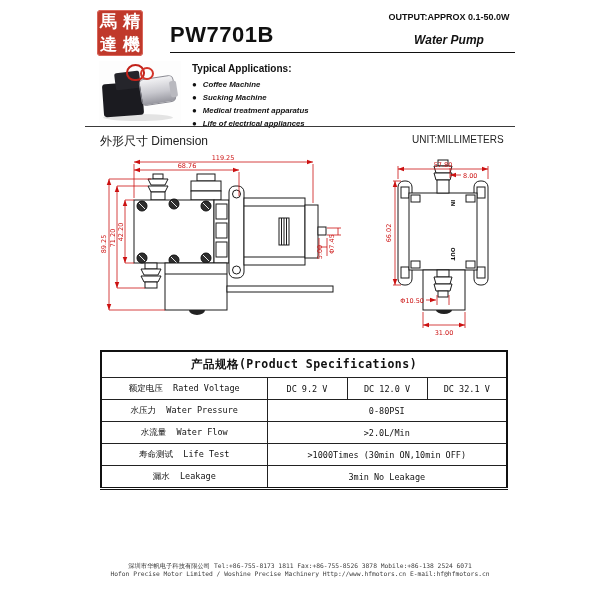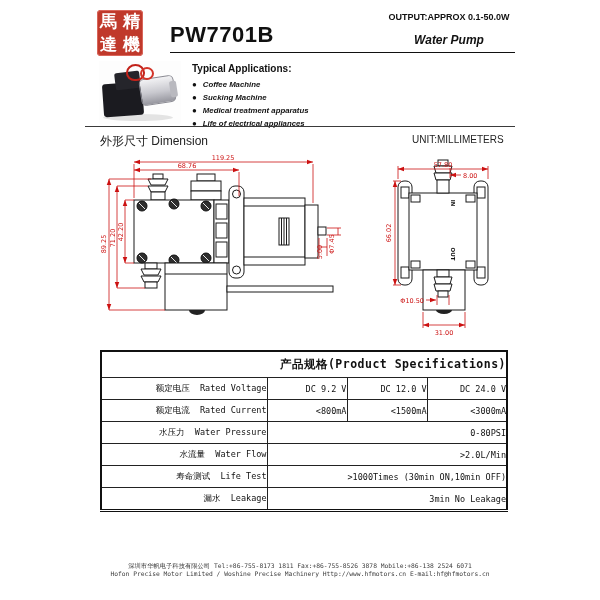--- a/index.html
+++ b/index.html
@@ -53,21 +53,21 @@
   .slot{stroke:#e8e8e8;stroke-width:1;}
   .dim{stroke:var(--dim-red);stroke-width:.8;fill:none;}
   .dimtext{fill:var(--dim-red);font-family:"DejaVu Sans",sans-serif;font-size:6.5px;stroke:none;}
   .dimfill{fill:var(--dim-red);}
   .porttext{fill:#111;font-family:"DejaVu Sans",sans-serif;font-size:5.5px;font-weight:bold;stroke:none;}
 
   
   .spec-table{position:absolute;left:100px;top:350px;width:406px;border-collapse:collapse;
               font-family:"DejaVu Sans Mono","Liberation Mono",monospace;font-size:8.5px;color:#111;
               border:2px solid #111;border-bottom:3px double #111;table-layout:fixed;}
-  .spec-table td{border:1px solid #222;text-align:right;padding:0;height:21px;white-space:pre;overflow:hidden;}
+  .spec-table td{border:1px solid #222;text-align:center;padding:0;height:21px;white-space:pre;overflow:hidden;}
   .spec-table td.t-title{font-size:11.5px;font-weight:bold;height:25px;letter-spacing:.5px;}
 
   
   .footer{position:absolute;left:60px;top:562px;width:480px;text-align:center;
           font-family:"DejaVu Sans Mono","Liberation Mono",monospace;font-size:6.3px;
           color:#3c3c3c;line-height:8px;}
 </style>
 </head>
 <body>
 
@@ -278,27 +278,21 @@
         <col style="width:80px">
       </colgroup>
     <tbody>
       <tr>
         <td colspan="4" class="t-title">产品规格(Product Specifications)</td>
       </tr>
     <tr>
           <td>额定电压  Rated Voltage</td>
           <td>DC 9.2 V</td>
           <td>DC 12.0 V</td>
-          <td>DC 24.0 V</td>
-        </tr>
-        <tr>
-          <td>额定电流  Rated Current</td>
-          <td>&lt;800mA</td>
-          <td>&lt;1500mA</td>
-          <td>&lt;3000mA</td>
+          <td>DC 32.1 V</td>
         </tr>
         <tr>
           <td>水压力  Water Pressure</td>
           <td colspan="3">0-80PSI</td>
         </tr>
         <tr>
           <td>水流量  Water Flow</td>
           <td colspan="3">&gt;2.0L/Min</td>
         </tr>
         <tr>

